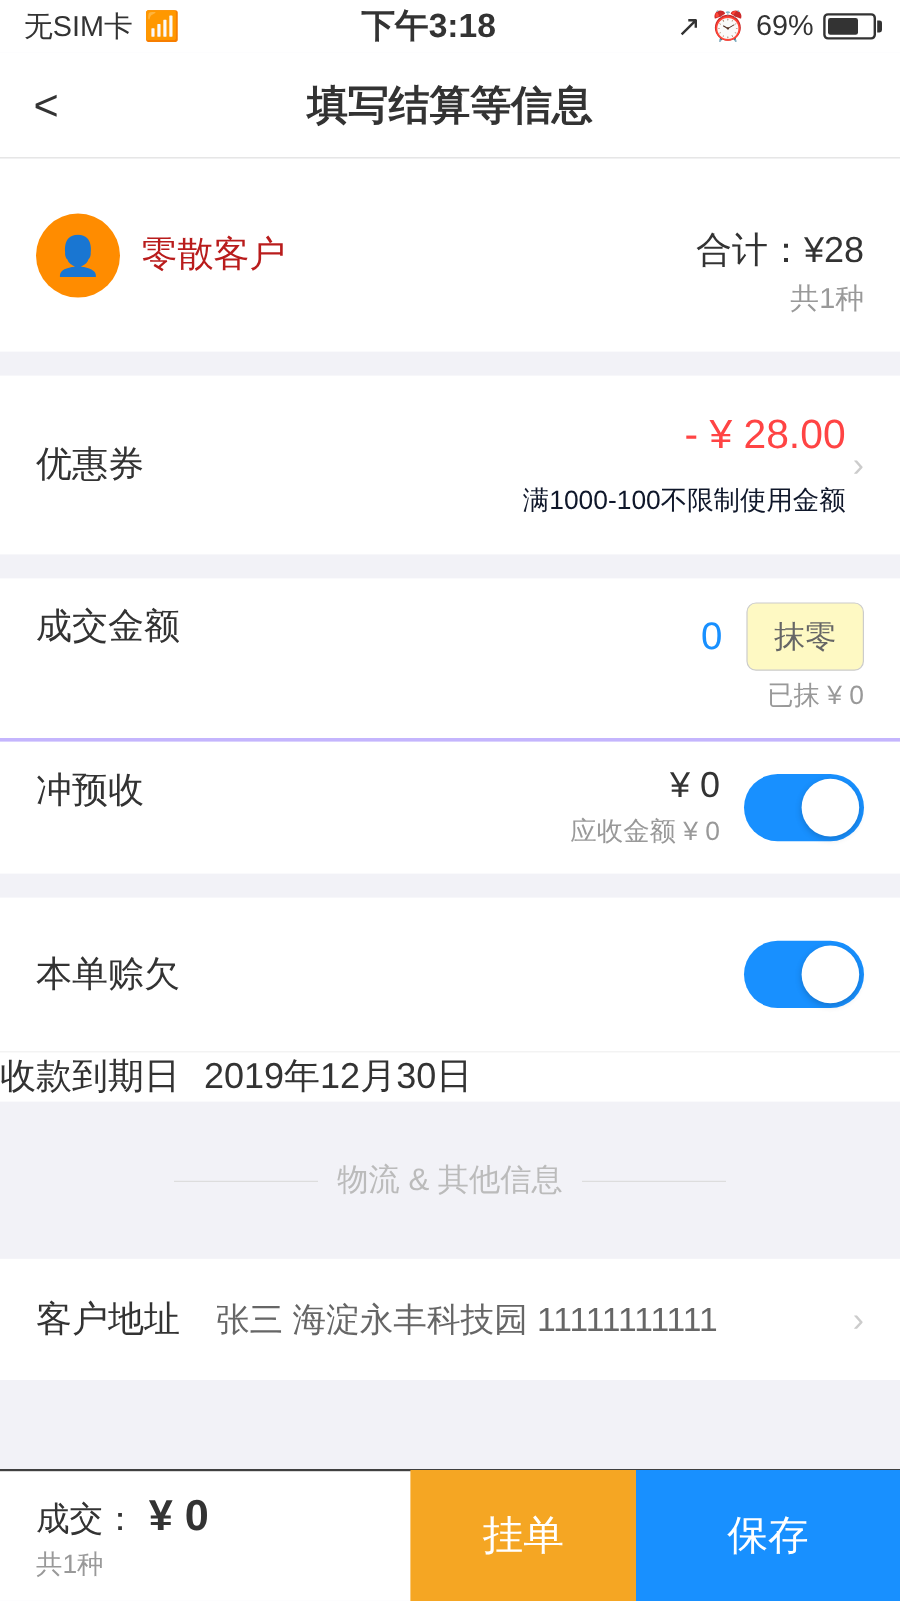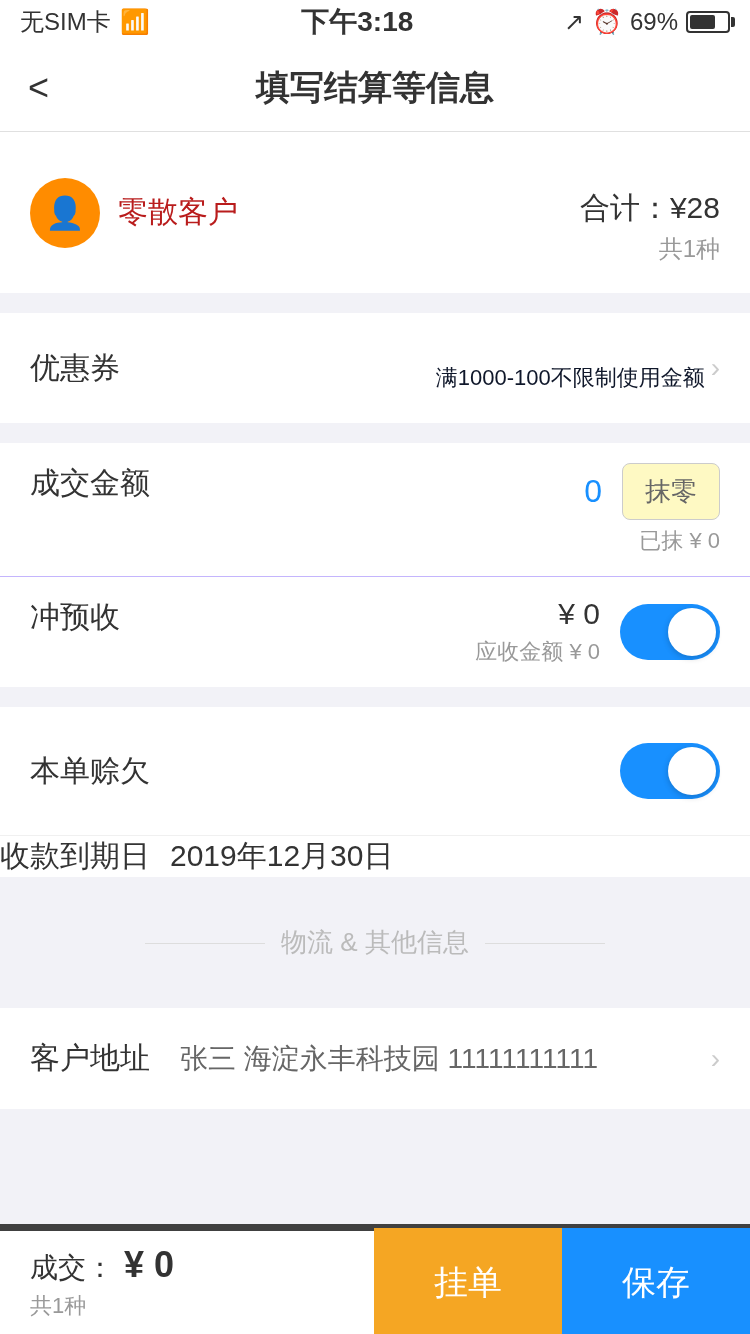--- a/index.html
+++ b/index.html
@@ -126,21 +126,21 @@
     
     .section {
       background: #fff;
       margin-top: 20px;
     }
     .section-row {
       padding: 30px;
       display: flex;
       align-items: center;
       justify-content: space-between;
-      border-bottom: 1px solid #c4b5fd;
+      border-bottom: 3px solid #c4b5fd;
       min-height: 90px;
     }
     .section-row:last-child {
       border-bottom: none;
     }
     .row-label {
       font-size: 30px;
       color: #333;
       font-family: Liberation Serif, serif;
     }
@@ -293,21 +293,21 @@
 
     
     .bottom-bar {
       position: fixed;
       bottom: 0;
       width: 750px;
       height: 110px;
       background: #fff;
       display: flex;
       align-items: center;
-      border-top: 7px solid #404040;
+      border-top: 2px solid #404040;
     }
     .bottom-left {
       flex: 1;
       padding: 0 30px;
     }
     .bottom-deal {
       font-size: 28px;
       color: #333;
     }
     .bottom-deal-amount {
@@ -326,21 +326,21 @@
       background: #f5a623;
       display: flex;
       align-items: center;
       justify-content: center;
       font-size: 34px;
       color: #fff;
       font-weight: 500;
       cursor: pointer;
     }
     .bottom-btn-save {
-      width: 188px;
+      width: 220px;
       height: 110px;
       background: #1890ff;
       display: flex;
       align-items: center;
       justify-content: center;
       font-size: 34px;
       color: #fff;
       font-weight: 500;
       cursor: pointer;
     }
@@ -385,20 +385,21 @@
       <div class="total-amount">合计：¥28</div>
       <div class="total-count">共1种</div>
     </div>
   </div>
 
   <div class="section" style="margin-top:20px;">
     <div class="section-row" style="align-items:center;">
       <span class="row-label">优惠券</span>
       <div style="display:flex;align-items:center;">
         <div class="coupon-right">
+          <div class="coupon-discount">- ¥ 28.00</div>
           <div class="coupon-desc">满1000-100不限制使用金额</div>
         </div>
         <span class="coupon-chevron">›</span>
       </div>
     </div>
   </div>
 
   <div class="section" style="margin-top:20px;">
 
     <div class="section-row" style="align-items:flex-start;padding:20px 30px;">

